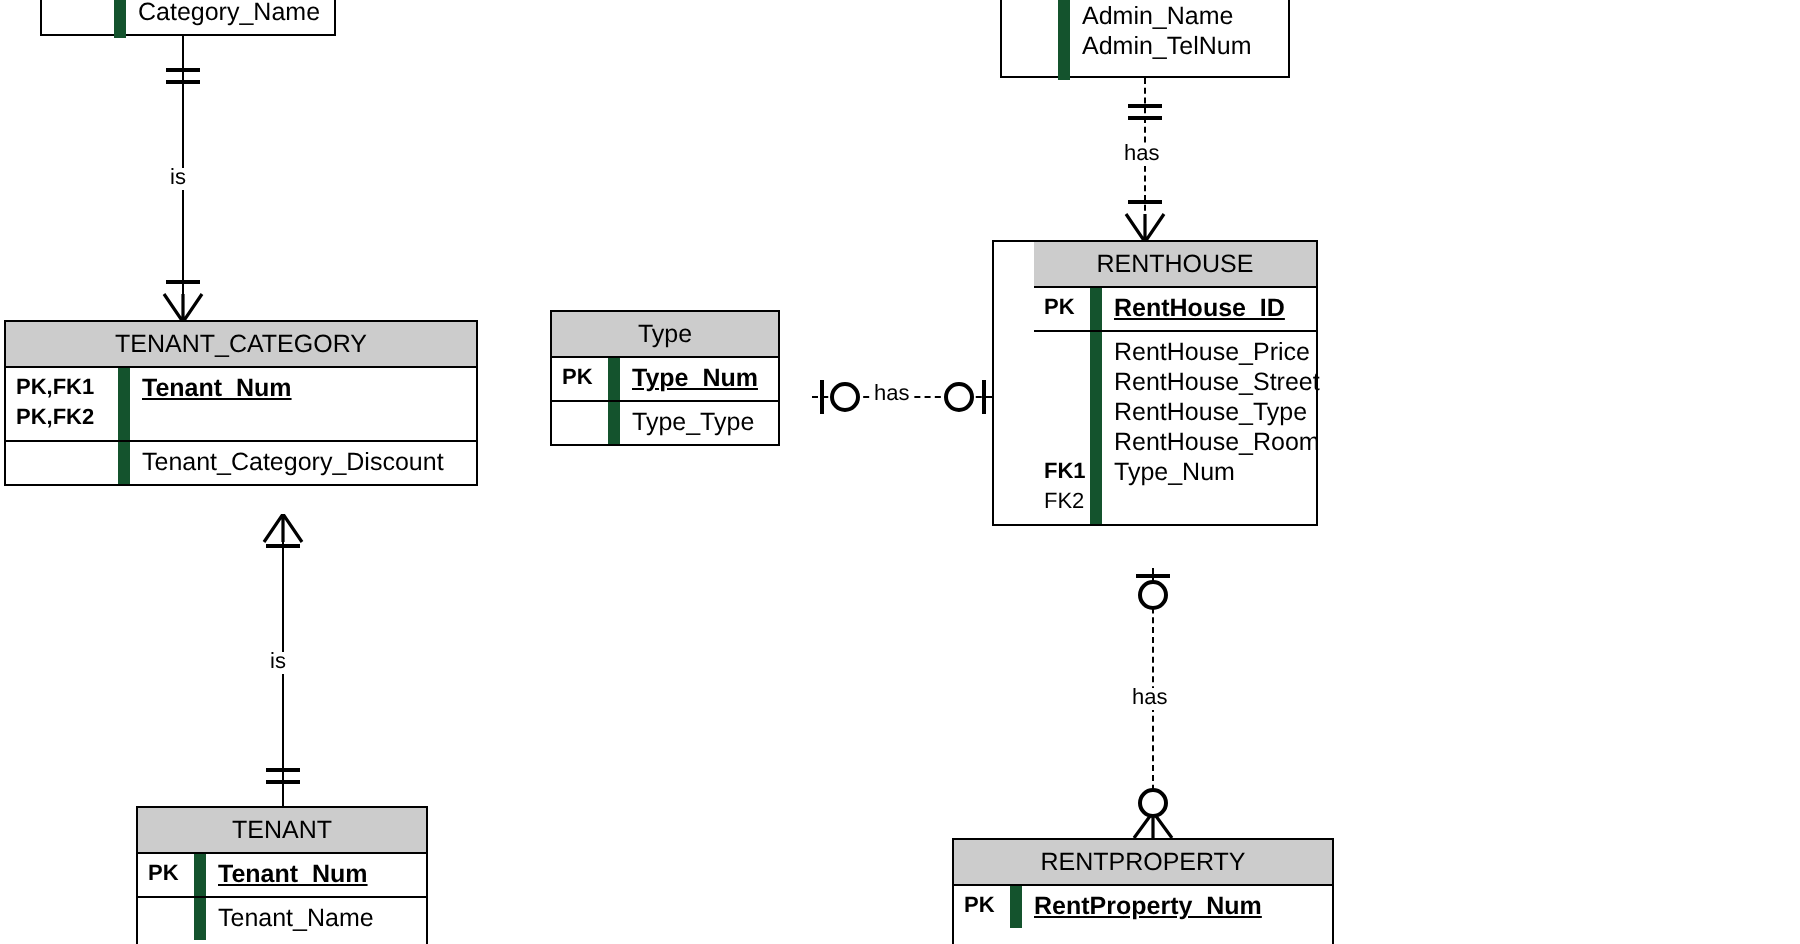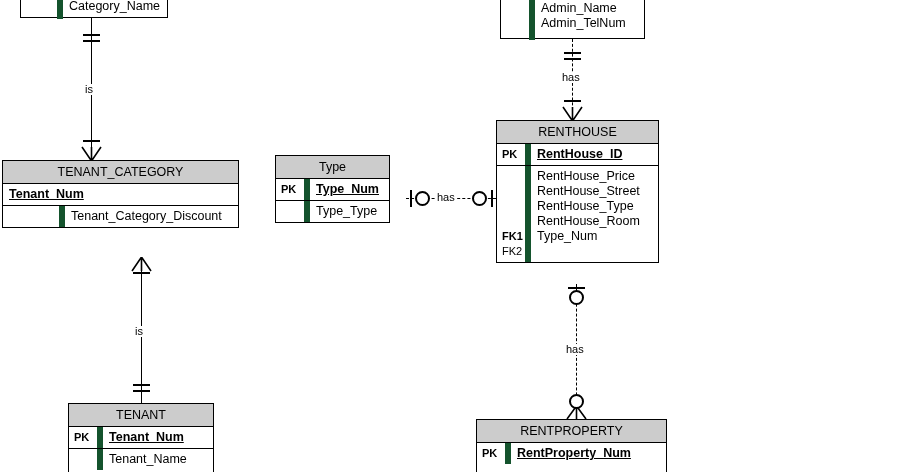--- a/index.html
+++ b/index.html
@@ -141,20 +141,24 @@
       <div class="name-col" style="padding-top:22px;">
         <div class="row-line">Admin_Name</div>
         <div class="row-line">Admin_TelNum</div>
       </div>
     </div>
   </div>
 
   <div class="entity" style="left:2px; top:160px; width:237px;">
     <div class="entity-header">TENANT_CATEGORY</div>
     <div class="attr-group">
+      <div class="key-col bold" style="width:62px;">
+        <div class="row-line">PK,FK1</div>
+        <div class="row-line">PK,FK2</div>
+      </div>
       <div class="name-col">
         <div class="row-line pk-name">Tenant_Num</div>
       </div>
     </div>
     <div class="attr-group">
       <div class="key-col" style="width:62px;">
         <div class="row-line">&nbsp;</div>
       </div>
       <div class="name-col">
         <div class="row-line">Tenant_Category_Discount</div>
@@ -175,21 +179,21 @@
     <div class="attr-group">
       <div class="key-col" style="width:34px;">
         <div class="row-line">&nbsp;</div>
       </div>
       <div class="name-col">
         <div class="row-line">Type_Type</div>
       </div>
     </div>
   </div>
 
-  <div class="entity" style="left:496px; top:120px; width:163px;">
+  <div class="entity" style="left:496px; top:120px; width:163px;padding-left:20px;">
     <div class="entity-header">RENTHOUSE</div>
     <div class="attr-group">
       <div class="key-col bold" style="width:34px;">
         <div class="row-line">PK</div>
       </div>
       <div class="name-col">
         <div class="row-line pk-name">RentHouse_ID</div>
       </div>
     </div>
     <div class="attr-group">

